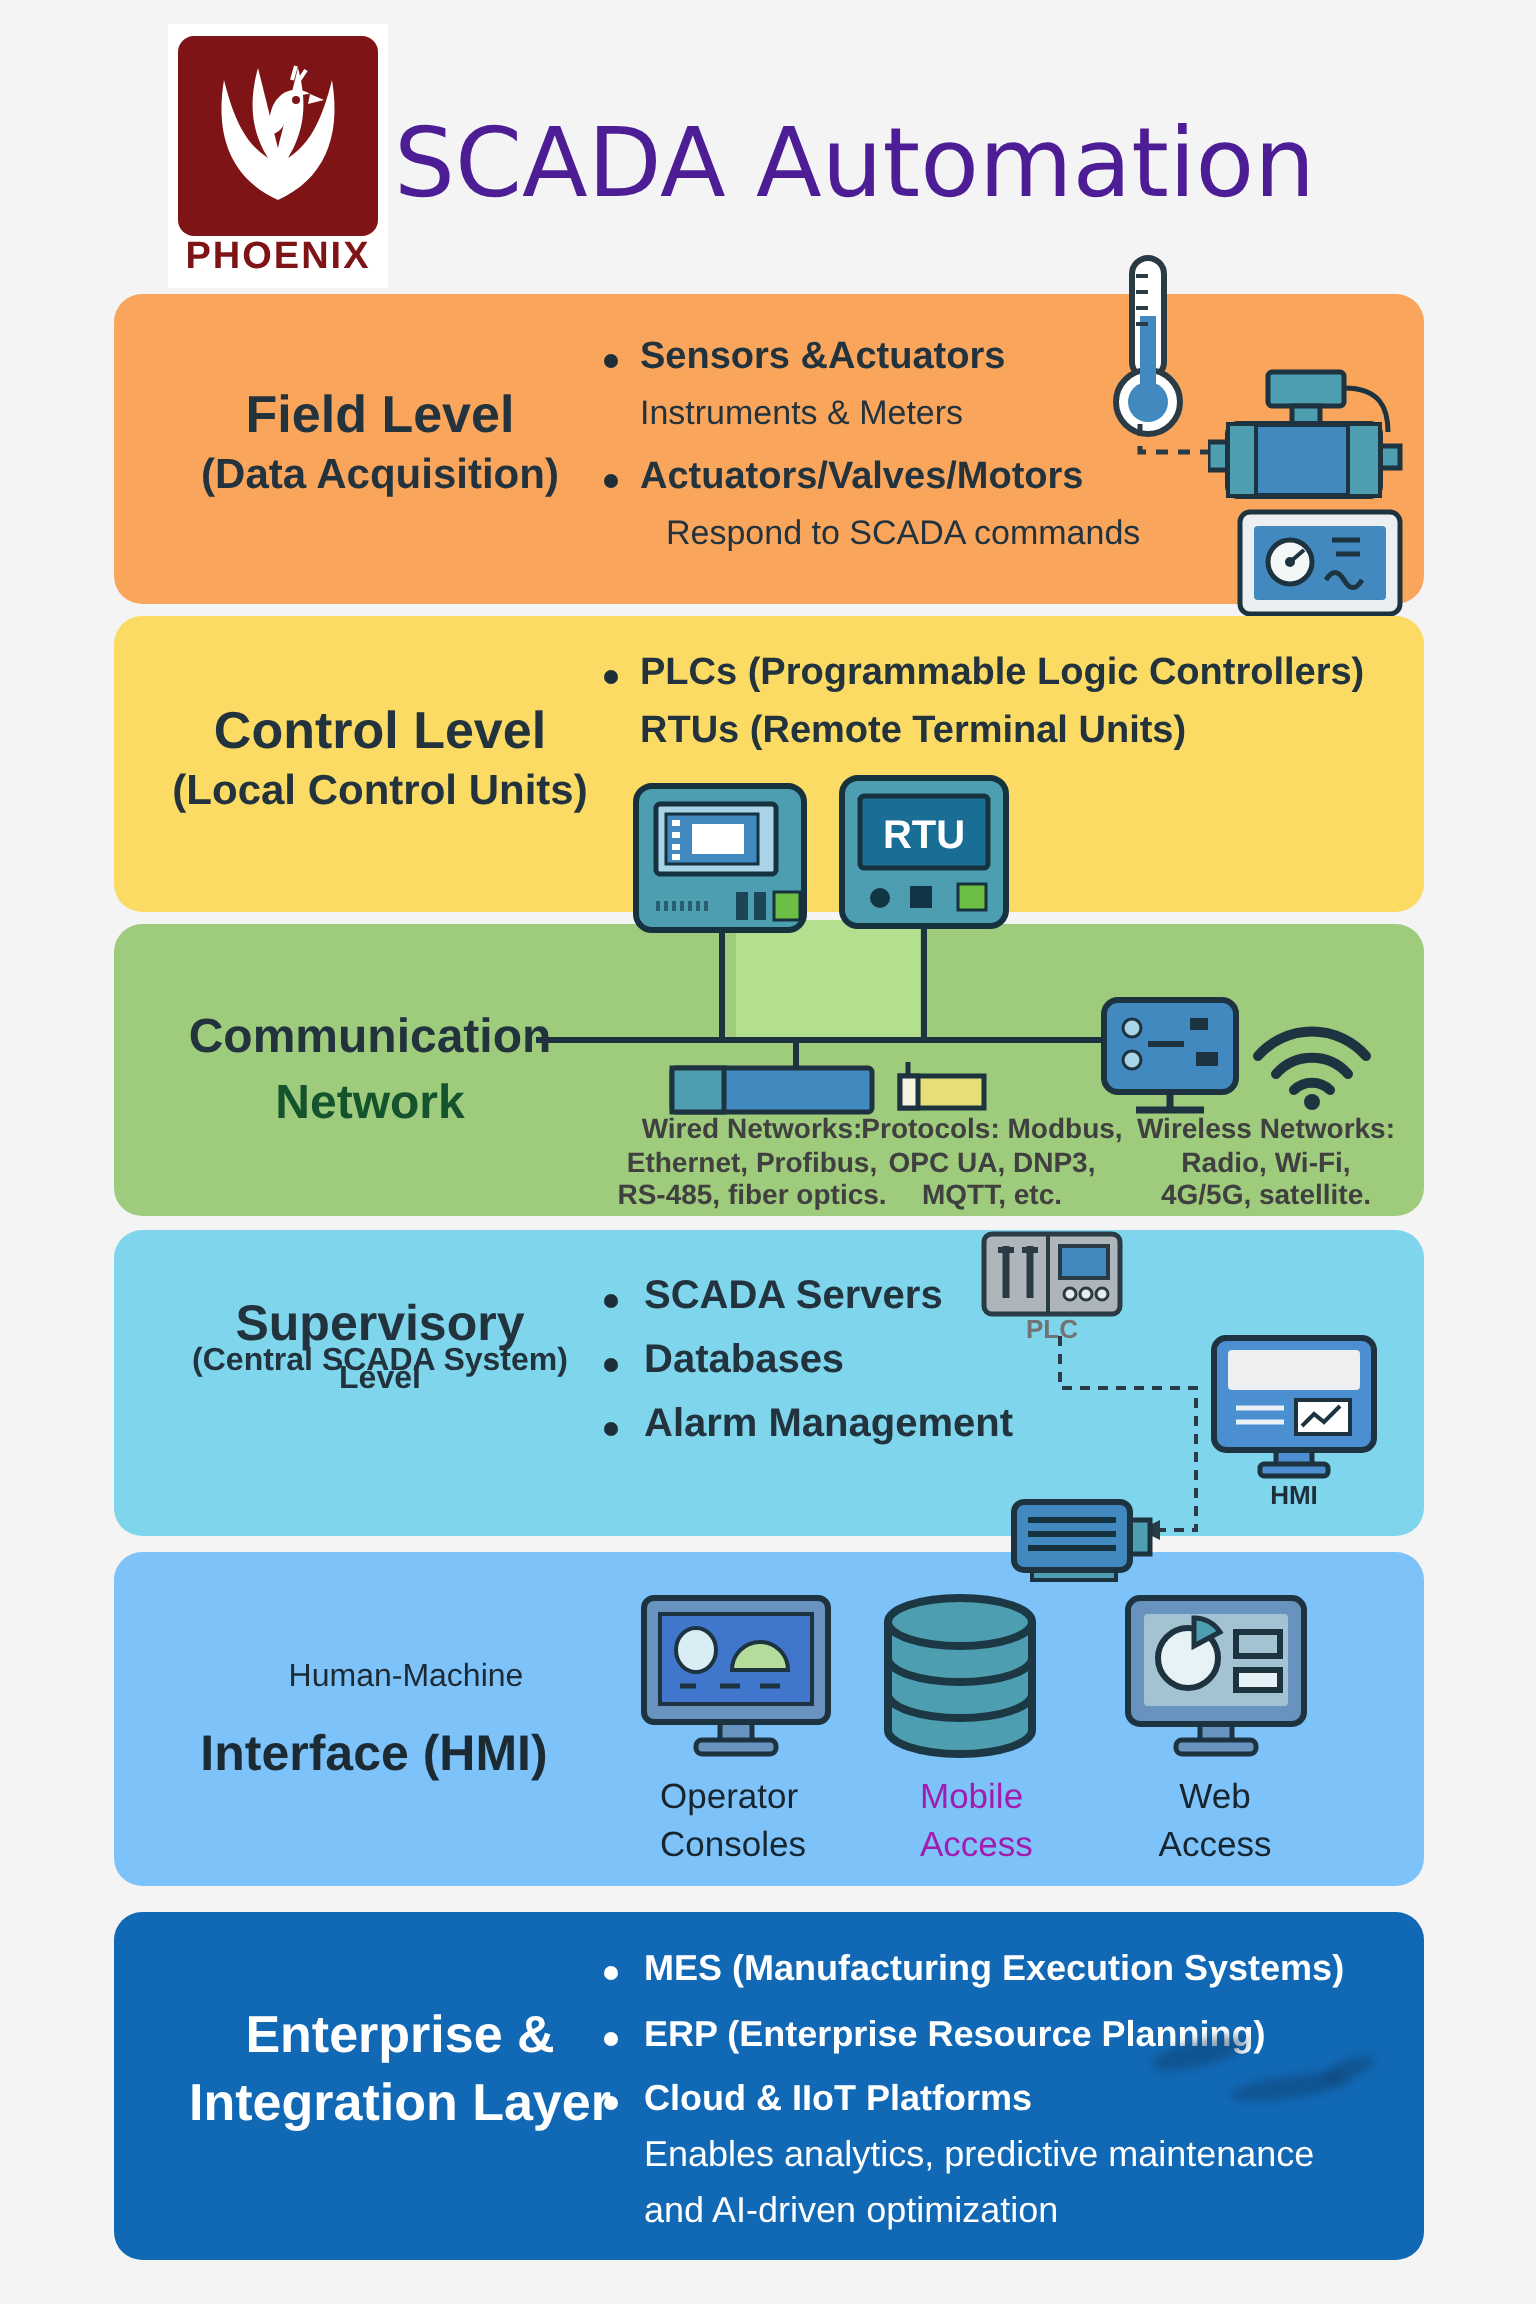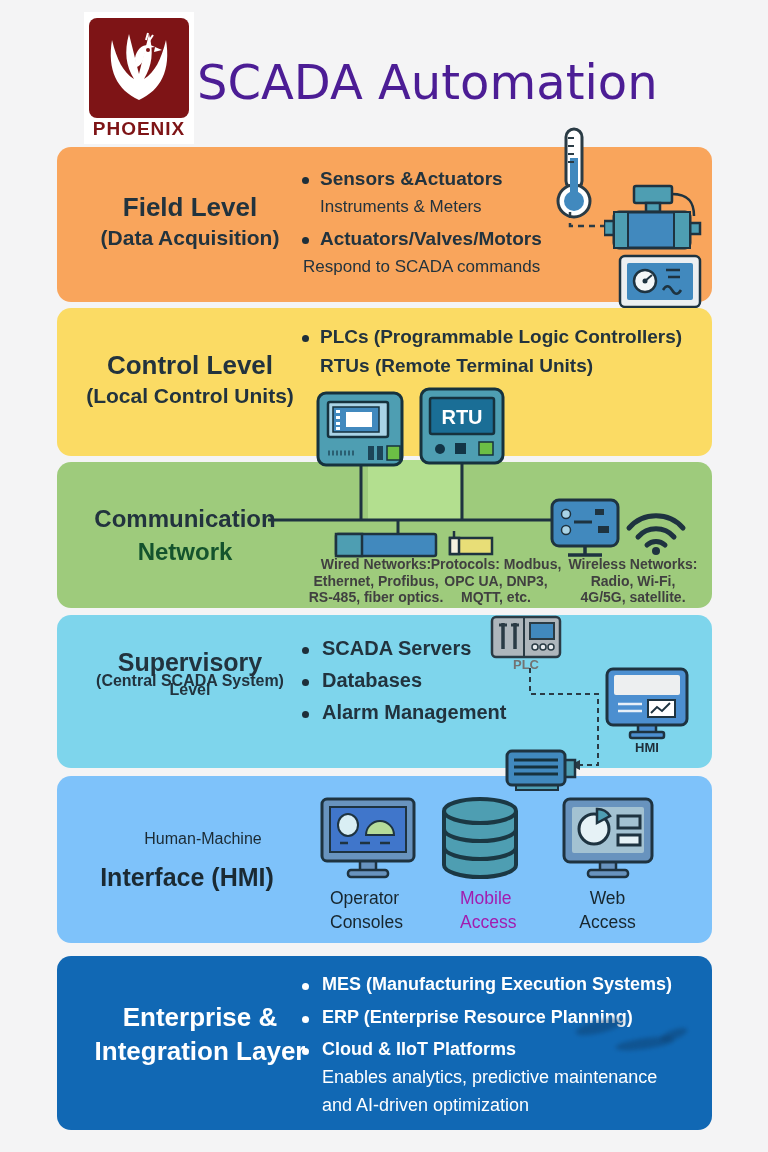--- a/index.html
+++ b/index.html
@@ -35,21 +35,21 @@
 <div class="abs nw" style="left:197px;top:54px;font-family:'DejaVu Sans',sans-serif;font-size:48px;font-weight:400;color:#4c1d95;">SCADA Automation</div>
 
 <div class="abs band" style="top: 147px; height: 155px; background: rgb(249, 165, 92);"></div>
 <div class="abs bt ctr nw" style="left:70px;top:192px;width:240px;font-size:26px;">Field Level</div>
 <div class="abs bt ctr nw" style="left:70px;top:226px;width:240px;font-size:21px;">(Data Acquisition)</div>
 <div class="abs bdot" style="left:302px;top:177px;"></div>
 <div class="abs bt nw" style="left:320px;top:168px;font-size:19px;">Sensors &amp;Actuators</div>
 <div class="abs dk nw" style="left:320px;top:197px;font-size:17px;">Instruments &amp; Meters</div>
 <div class="abs bdot" style="left:302px;top:237px;"></div>
 <div class="abs bt nw" style="left:320px;top:228px;font-size:19px;">Actuators/Valves/Motors</div>
-<div class="abs dk nw" style="left:303px;top:257px;font-size:17px;">Respond to SCADA commands</div>
+<div class="abs dk nw" style="left:333px;top:257px;font-size:17px;">Respond to SCADA commands</div>
 
 <svg class="abs" style="left:551px;top:126px;" width="46" height="94" viewBox="0 0 46 94">
   <rect x="15" y="3" width="16" height="60" rx="8" fill="#ffffff" stroke="#2A3B45" stroke-width="3"></rect>
   <circle cx="23" cy="75" r="16" fill="#ffffff" stroke="#2A3B45" stroke-width="3"></circle>
   <circle cx="23" cy="75" r="10" fill="#4189BE"></circle>
   <rect x="19" y="32" width="8" height="40" fill="#4189BE"></rect>
   <path d="M17,12 h6 M17,20 h6 M17,28 h6 M17,36 h6" stroke="#2A3B45" stroke-width="2"></path>
 </svg>
 <svg class="abs" style="left:558px;top:210px;" width="62" height="26" viewBox="0 0 62 26">
   <path d="M12,2 V16 H58" fill="none" stroke="#2A3B45" stroke-width="2.5" stroke-dasharray="6,5"></path>

